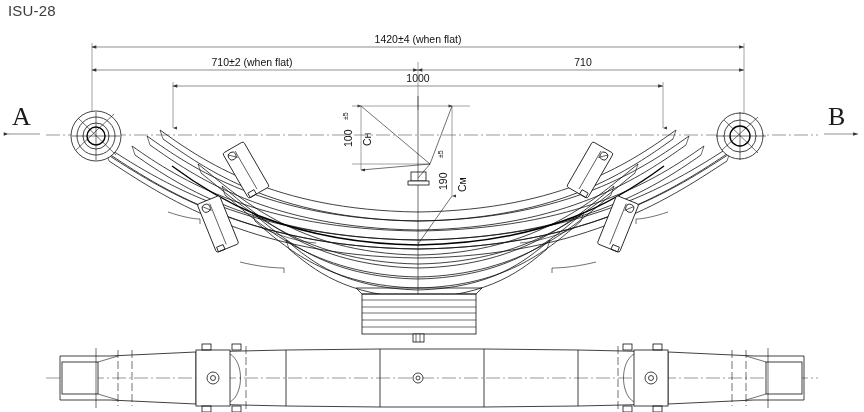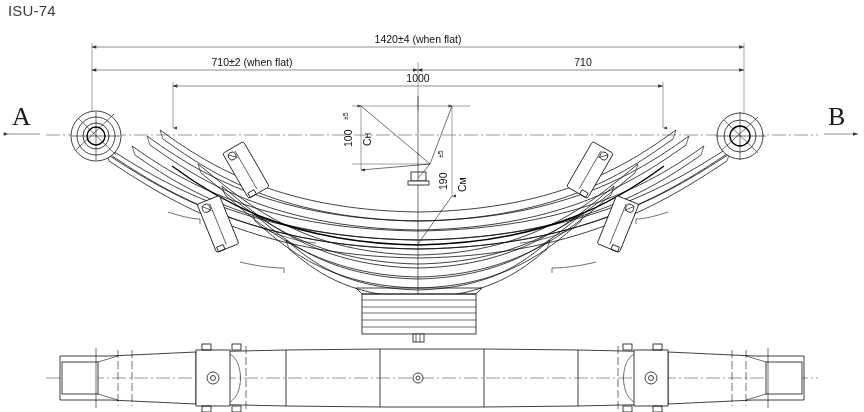--- a/index.html
+++ b/index.html
@@ -58,21 +58,21 @@
   .ln-ext { stroke: #555; fill: none; stroke-width: 0.55; }
   .ln-center { stroke: #555; fill: none; stroke-width: 0.6; stroke-dasharray: 14 3 2 3; }
   .ln-heavy { stroke: #000; fill: none; stroke-width: 1.4; }
   .fillwhite { fill: #ffffff; }
 </style>
 </head>
 <body>
 
 <div id="drawing-root">
 
-  <div id="part-title">ISU-74</div>
+  <div id="part-title">ISU-28</div>
 
   <svg class="canvas" viewBox="0 0 864 412">
 
     <defs>
       <marker id="arrRight" viewBox="0 0 10 10" refX="9" refY="5" markerWidth="9" markerHeight="9" orient="auto">
         <path d="M0,1.8 L9,5 L0,8.2 z" fill="#333"></path>
       </marker>
       <marker id="arrLeft" viewBox="0 0 10 10" refX="1" refY="5" markerWidth="9" markerHeight="9" orient="auto">
         <path d="M9,1.8 L0,5 L9,8.2 z" fill="#333"></path>
       </marker>

